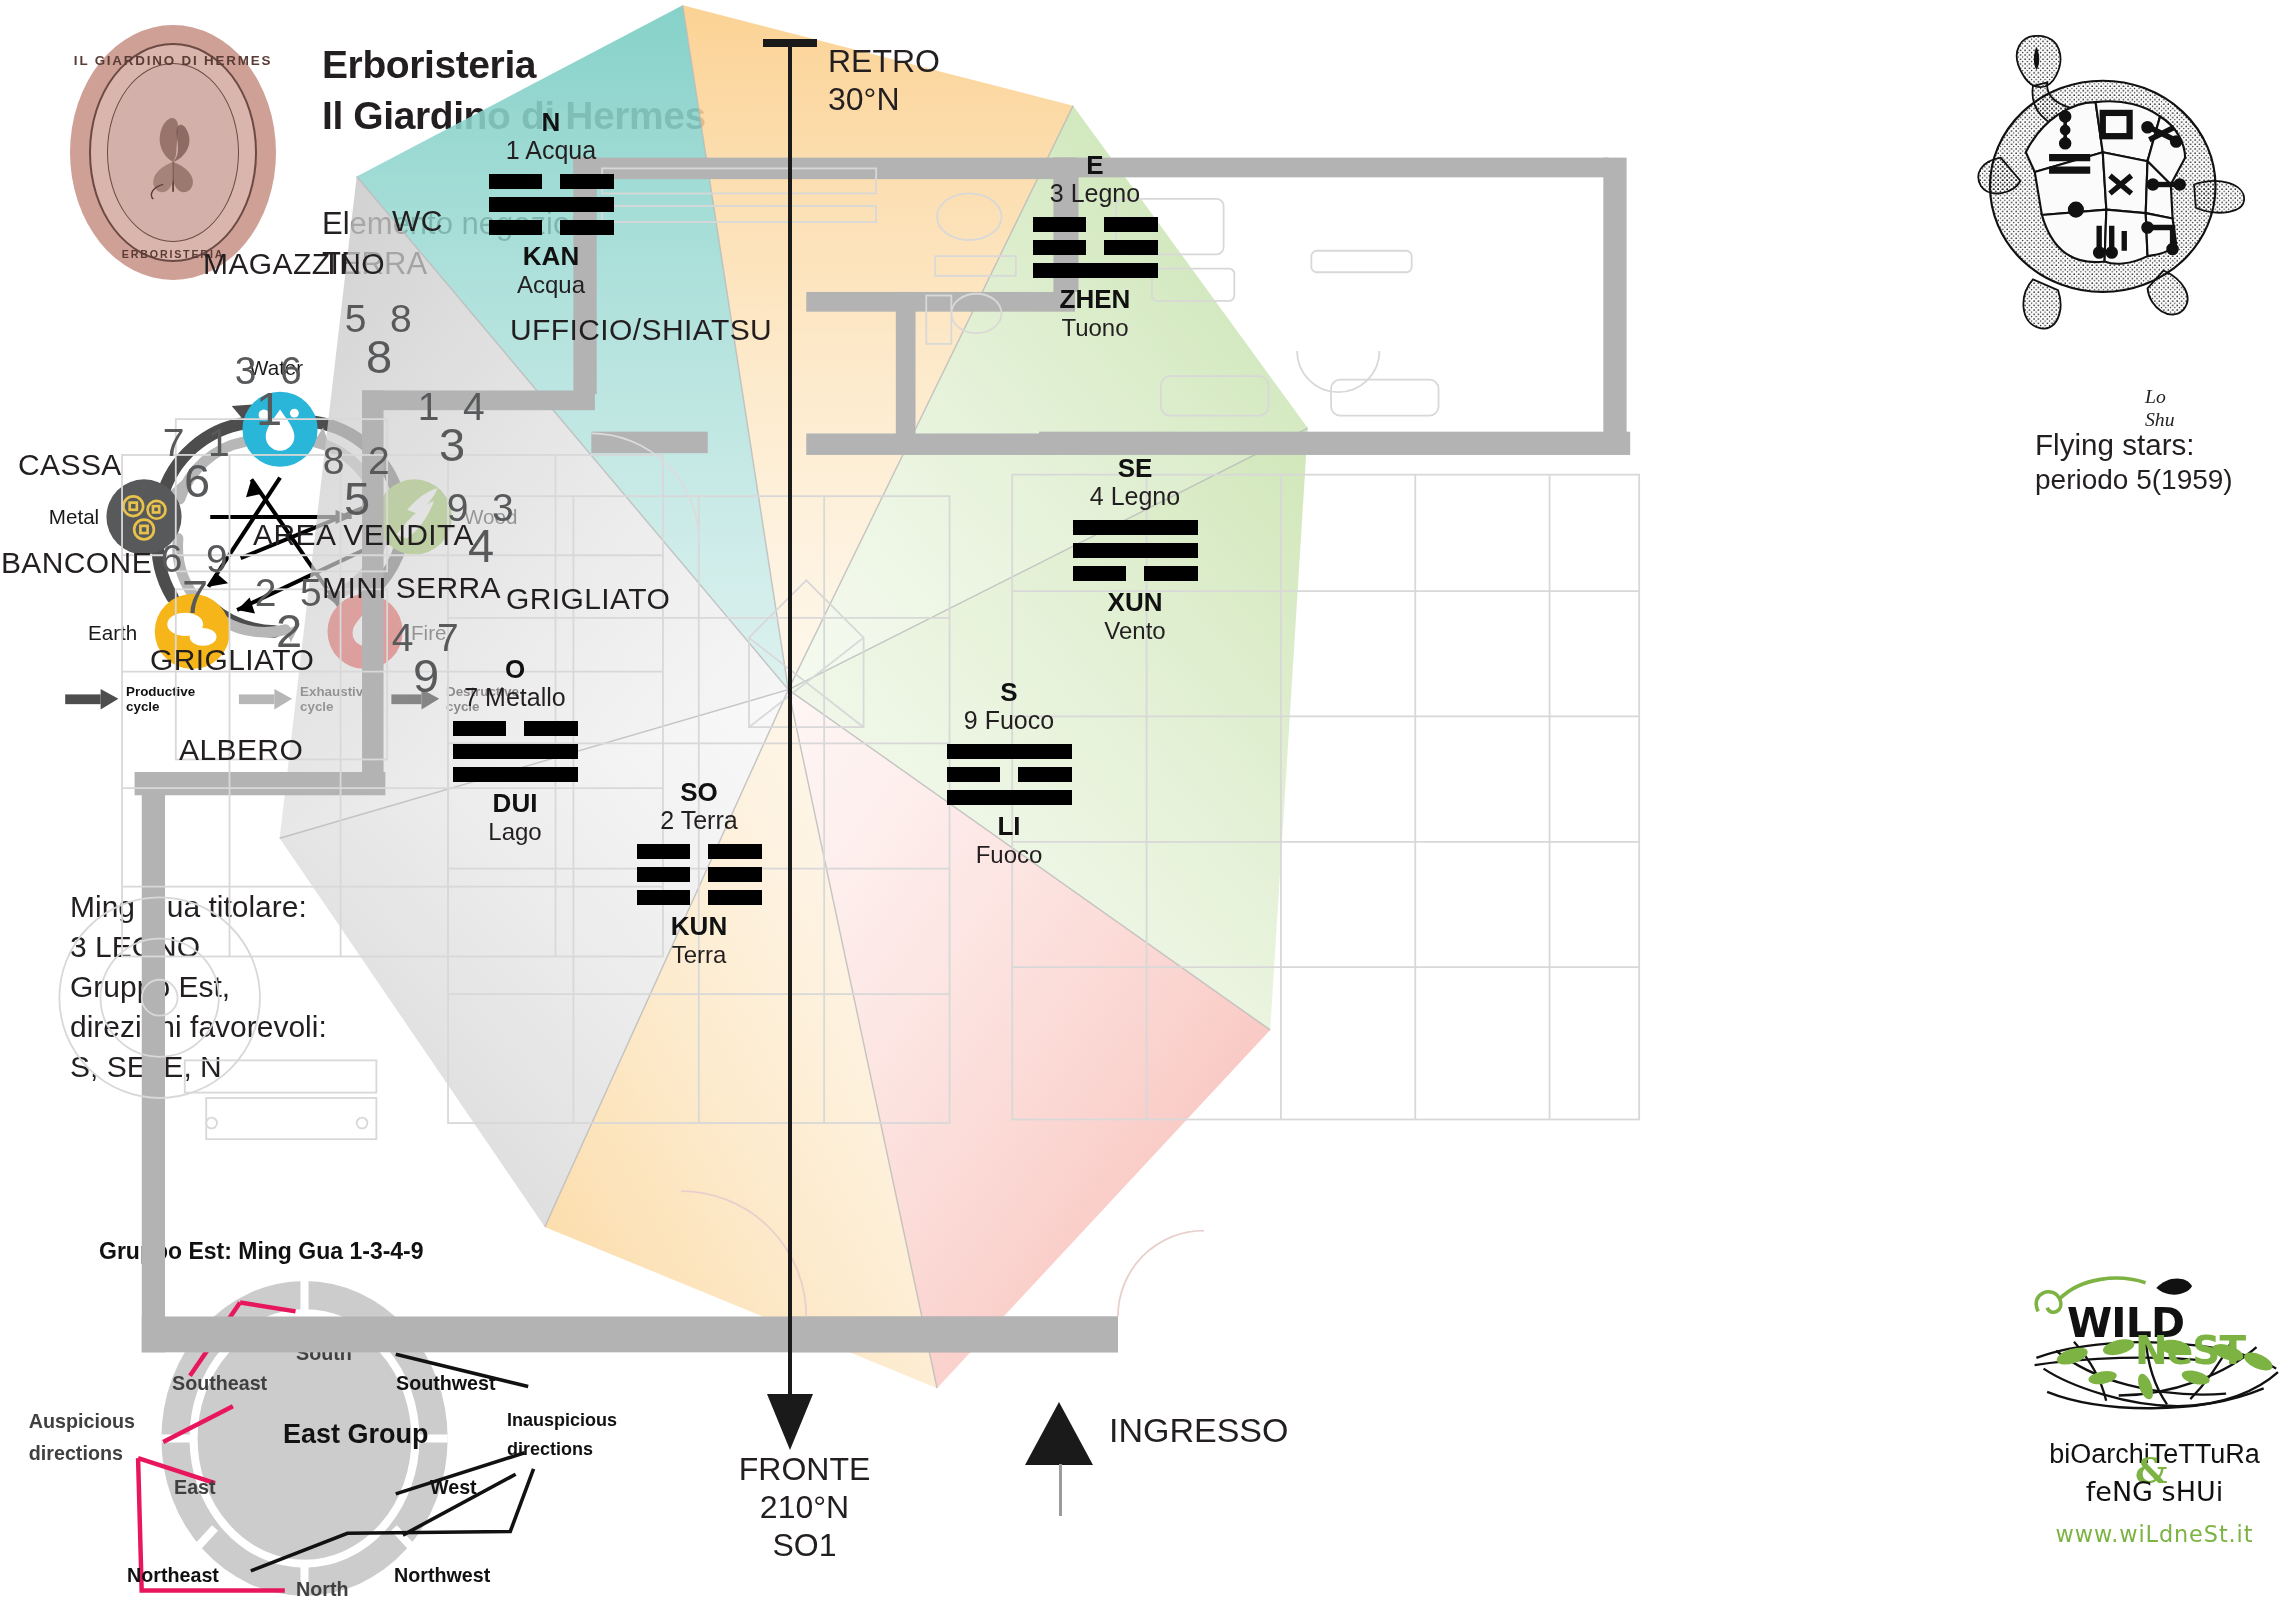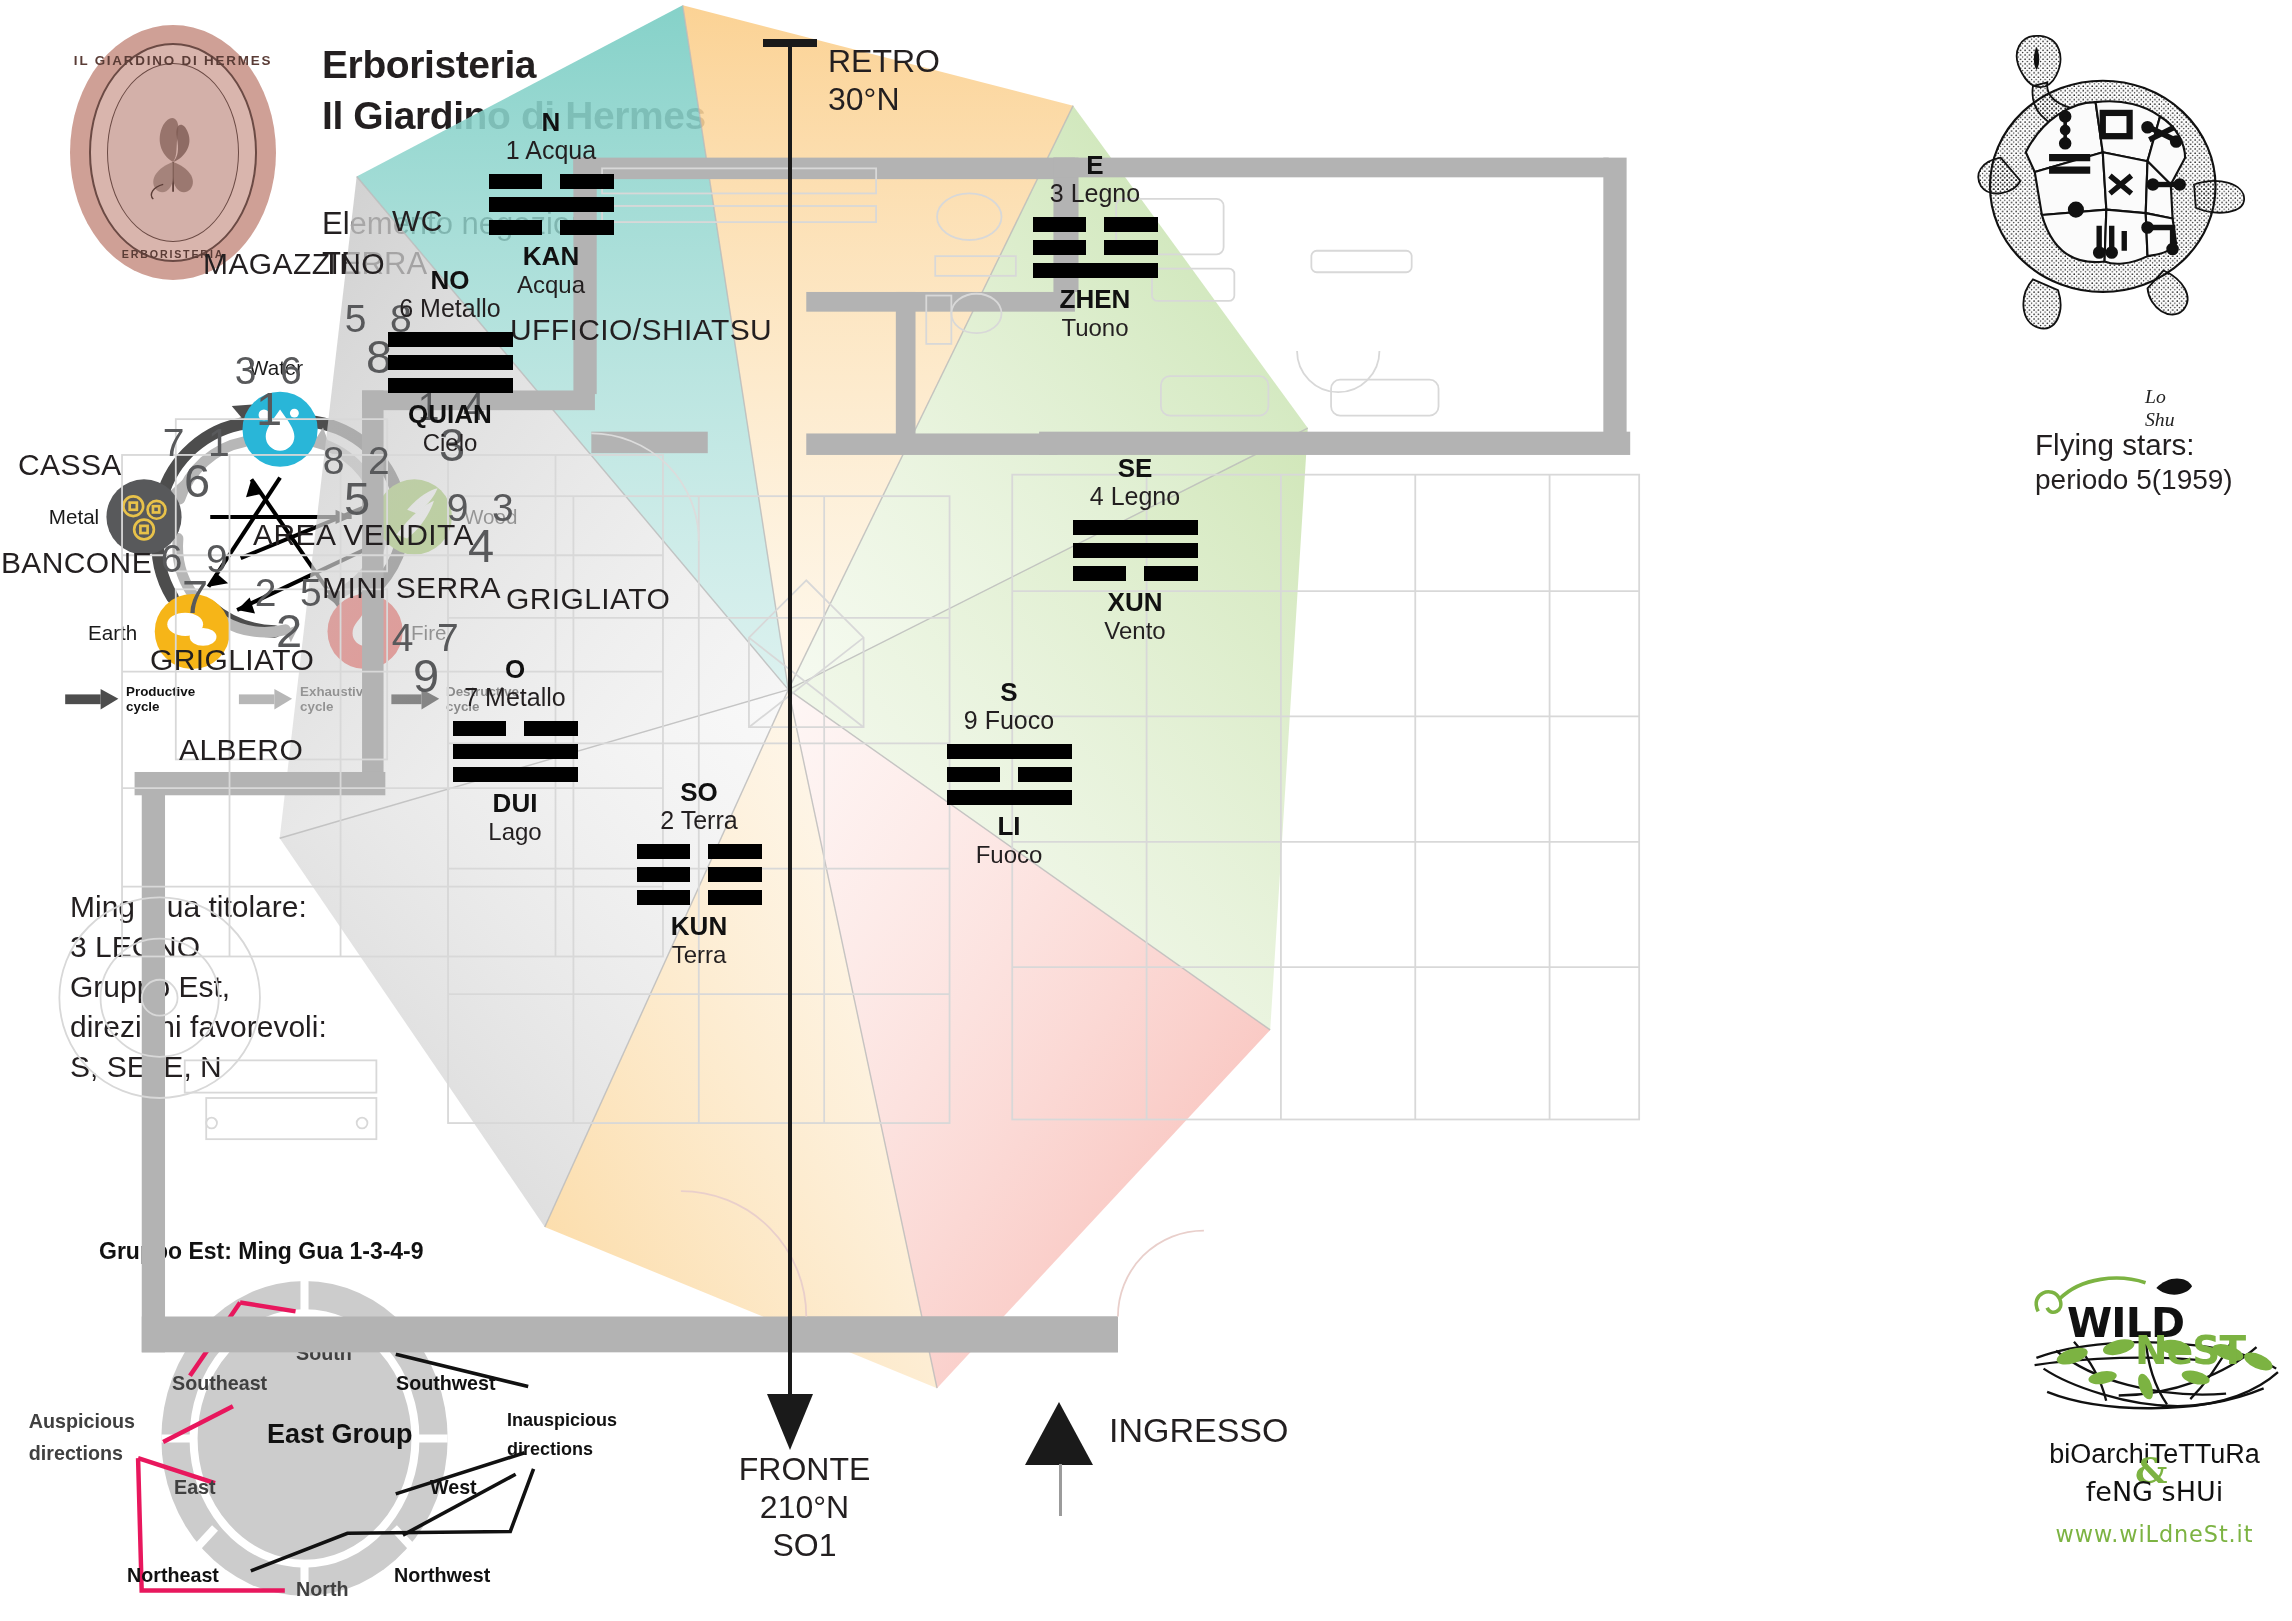--- a/index.html
+++ b/index.html
@@ -281,21 +281,21 @@
         <path d="M124 208 L128 356 L288 356"></path>
       </g>
 
       <g stroke="#111" stroke-width="4" fill="none">
         <path d="M412 92 L560 128"></path>
         <path d="M412 248 L556 202"></path>
         <path d="M420 294 L546 226"></path>
         <path d="M250 334 L358 292 L540 290 L566 220"></path>
       </g>
     </svg>
-    <div class="eg-lbl eg-blk" style="left:240px; top:147px; font-size:27px;">East Group</div>
+    <div class="eg-lbl eg-blk" style="left:256px; top:147px; font-size:27px;">East Group</div>
     <div class="eg-lbl eg-red" style="left:269px; top:70px;">South</div>
     <div class="eg-lbl eg-red" style="left:145px; top:100px;">Southeast</div>
     <div class="eg-lbl eg-red" style="left:147px; top:204px;">East</div>
     <div class="eg-lbl eg-red" style="left:269px; top:306px;">North</div>
     <div class="eg-lbl eg-blk" style="left:369px; top:100px;">Southwest</div>
     <div class="eg-lbl eg-blk" style="left:403px; top:204px;">West</div>
     <div class="eg-lbl eg-blk" style="left:367px; top:292px;">Northwest</div>
     <div class="eg-lbl eg-blk" style="left:100px; top:292px;">Northeast</div>
     <div class="eg-lbl eg-red" style="left:1.8px; top:134px; white-space:pre-line; line-height:1.6;">Auspicious
 directions</div>
@@ -735,31 +735,20 @@
             <i></i>
             <i></i>
           </div>
           <div class="bar"></div>
           <div class="bar"></div>
       </div>
       <div class="nm">DUI</div>
       <div class="nm2">Lago</div>
     </div>
 
-    <div class="tri" style="left:383px; top:267px;">
-      <div class="dir">NO</div>
-      <div class="num">6 Metallo</div>
-      <div class="glyph">
-        <div class="bar"></div>
-          <div class="bar"></div>
-          <div class="bar"></div>
-      </div>
-      <div class="nm">QUIAN</div>
-      <div class="nm2">Cielo</div>
-    </div>
 
     <div id="axis-top"></div>
     <div id="axis"></div>
     <div id="axis-head"></div>
     <div id="retro" class="txt" style="white-space:pre-line;">RETRO
 30°N</div>
     <div id="fronte" class="txt" style="white-space:pre-line;">FRONTE
 210°N
 SO1</div>
     <div id="ingresso"></div>

